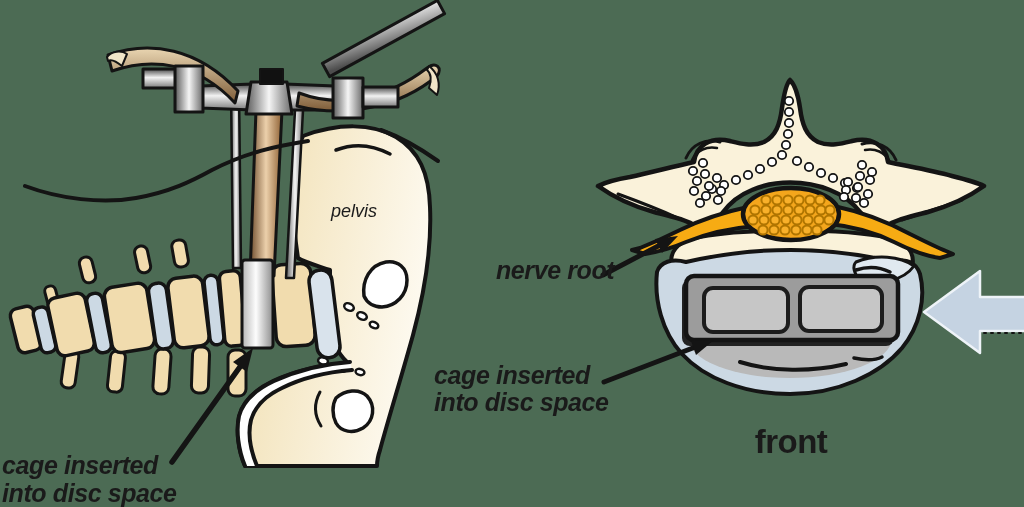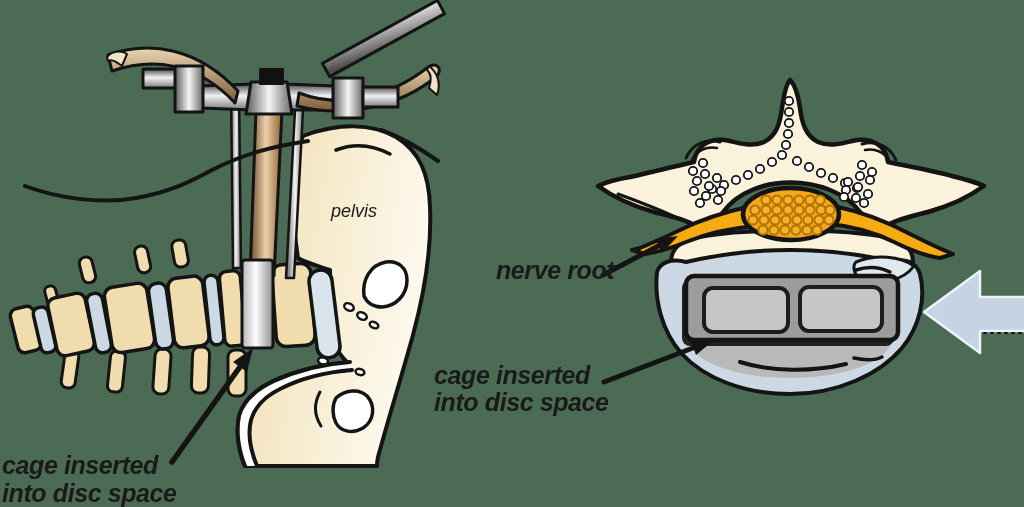--- a/index.html
+++ b/index.html
@@ -289,13 +289,14 @@
     <div>into disc space</div>
   </div>
 
   <div class="lbl lbl-bold-italic lbl-nerve">nerve root</div>
 
   <div class="lbl lbl-bold-italic lbl-right-cage">
     <div>cage inserted</div>
     <div>into disc space</div>
   </div>
 
+  <div class="lbl lbl-front">front</div>
 </div>
 
 </body></html>

